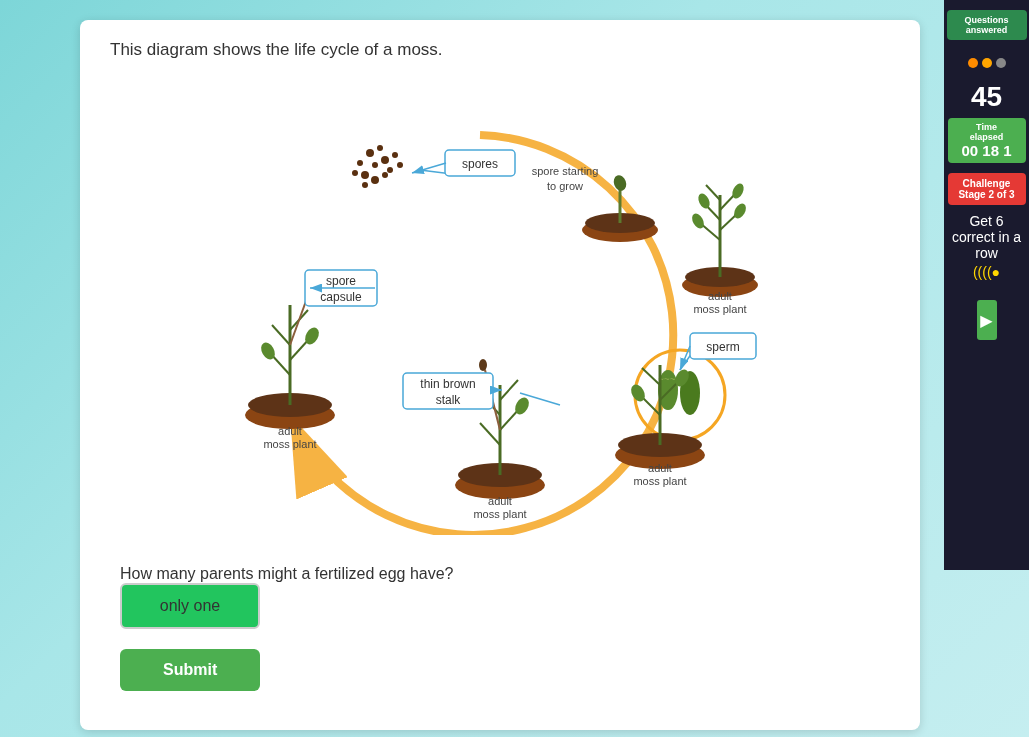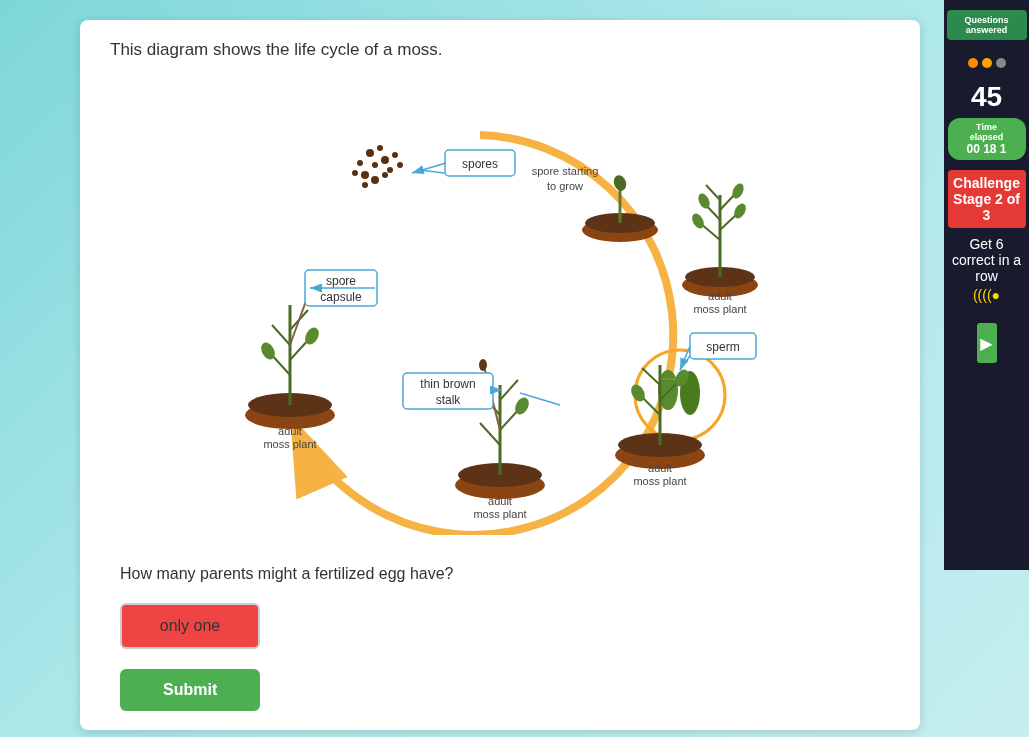--- a/index.html
+++ b/index.html
@@ -43,33 +43,32 @@
 
     
     .question-section {
       margin-top: 10px;
       padding: 0 10px;
     }
 
     .question-text {
       font-size: 16px;
       color: #333;
-      margin-bottom: 20px;
       font-weight: normal;
     }
 
     .answer-options {
       display: flex;
       gap: 20px;
       margin-bottom: 20px;
     }
 
     .answer-btn {
       border: 2px solid #ccc;
-      background: #ef4444;
+      background: #22c55e;
       border-radius: 6px;
       padding: 12px 30px;
       font-size: 16px;
       cursor: pointer;
       color: #333;
       min-width: 140px;
       text-align: center;
     }
 
     .submit-btn {
@@ -134,49 +133,49 @@
       font-size: 28px;
       font-weight: bold;
       color: white;
       text-align: center;
       margin: 5px 0;
     }
 
     .time-box {
       background: #4caf50;
       width: 78px;
-      border-radius: 12px;
+      border-radius: 4px;
       padding: 4px;
       text-align: center;
       margin-bottom: 5px;
     }
 
     .time-label {
       font-size: 9px;
       color: white;
       font-weight: bold;
     }
 
     .time-value {
-      font-size: 12px;
+      font-size: 15px;
       color: white;
       font-weight: bold;
     }
 
     .challenge-box {
       background: #e53935;
       width: 78px;
       border-radius: 4px;
       padding: 5px;
       text-align: center;
       margin: 5px 0;
     }
 
     .challenge-title {
-      font-size: 14px;
+      font-size: 10px;
       color: white;
       font-weight: bold;
     }
 
     .get-correct {
       font-size: 14px;
       color: white;
       text-align: center;
       margin: 3px 0;
     }

